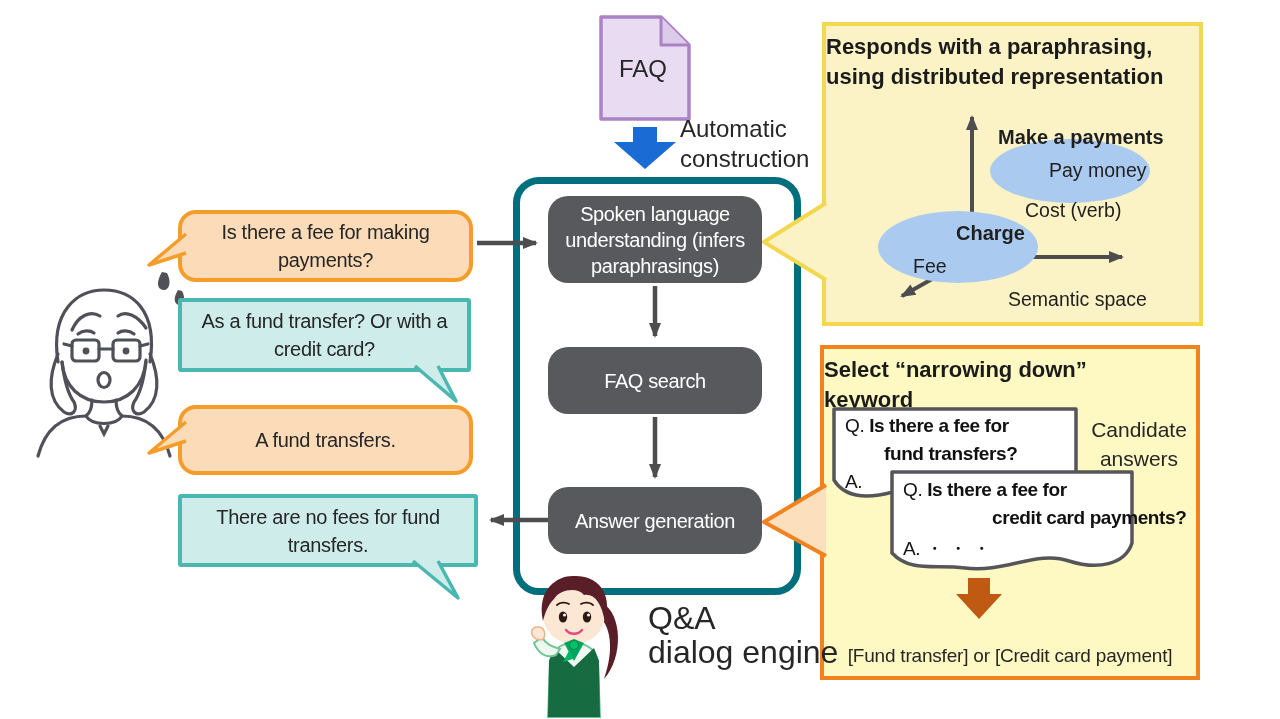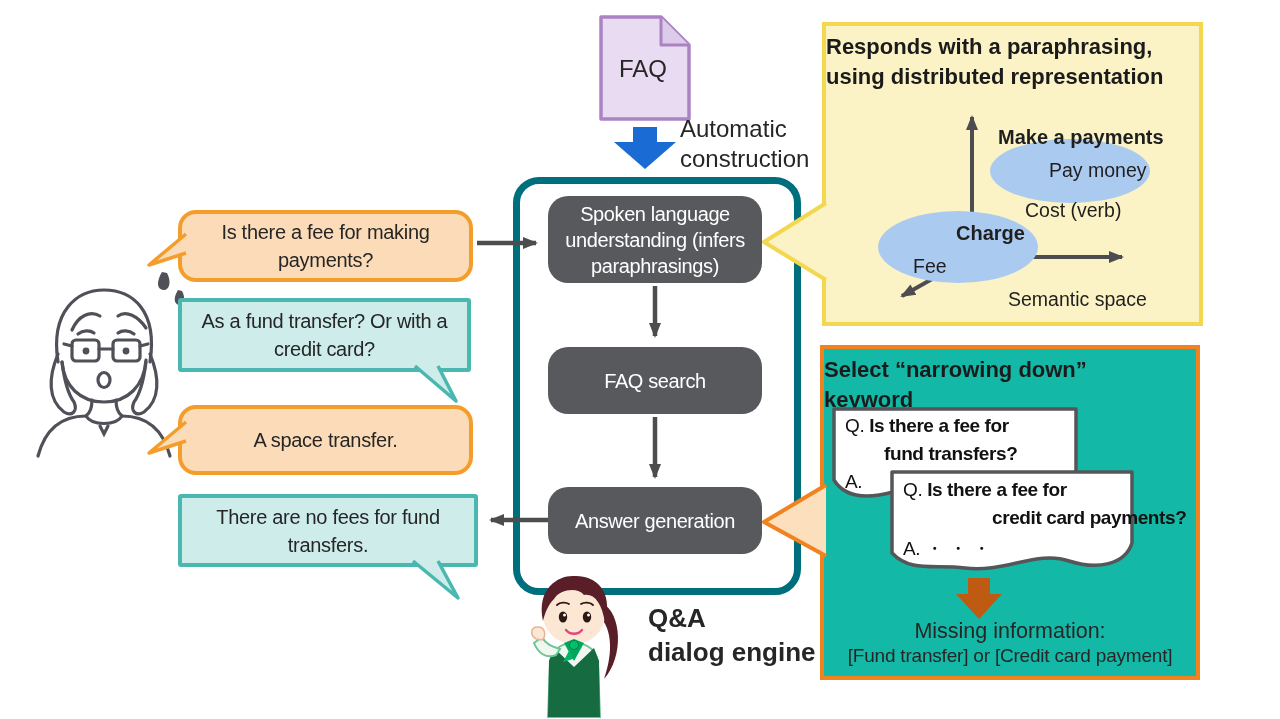--- a/index.html
+++ b/index.html
@@ -54,21 +54,21 @@
   .sem-label{z-index:3;font-size:19.5px;color:#1f1f1f;white-space:nowrap;}
   .sem-label.bold{font-weight:bold;font-size:20px;}
   #lbl-make-payment{left:998px;top:126px;}
   #lbl-pay-money{left:1049px;top:159px;}
   #lbl-cost-verb{left:1025px;top:199px;}
   #lbl-charge{left:956px;top:222px;}
   #lbl-fee{left:913px;top:255px;}
   #lbl-semantic-space{left:1008px;top:288px;}
 
   
-  #keyword-panel{left:820px;top:345px;width:380px;height:335px;background:#14b8a6;
+  #keyword-panel{left:820px;top:345px;width:380px;height:335px;background:#fef9c3;
     border:4px solid #f0831f;box-sizing:border-box;z-index:1;}
   #orange-tail{left:760px;top:482px;z-index:2;}
   #card1-svg{left:831px;top:406px;z-index:2;}
   #card2-svg{left:889px;top:469px;z-index:3;}
   .card-line{font-size:19px;color:#111;white-space:nowrap;z-index:4;letter-spacing:-0.4px;}
   .card-line b{font-weight:bold;}
   #card1-line1{left:845px;top:415px;}
   #card1-line2{left:884px;top:443px;font-weight:bold;}
   #card1-answer{left:845px;top:471px;}
   #card2-line1{left:903px;top:479px;}
@@ -76,21 +76,21 @@
   #card2-answer{left:903px;top:536px;}
   #candidate-label{left:1080px;top:415px;width:118px;text-align:center;font-size:21px;
     line-height:29px;z-index:2;}
   #narrow-arrow{left:954px;top:576px;z-index:2;}
   #missing1{left:822px;top:619px;width:376px;text-align:center;font-size:21.5px;z-index:2;}
   #missing2{left:816px;top:645px;width:388px;text-align:center;font-size:19px;
     letter-spacing:-0.2px;z-index:2;}
 
   
   #operator-svg{left:516px;top:569px;z-index:5;}
-  #qa-label{left:648px;top:601px;width:220px;font-size:26px;line-height:34px;z-index:2;font-weight:bold;}
+  #qa-label{left:648px;top:601px;width:220px;font-size:32px;line-height:34px;z-index:2;}
 </style>
 </head>
 <body>
 
 <div id="canvas">
 
   <svg id="faq-doc" class="abs" width="96" height="110" viewBox="0 0 96 110">
     <path d="M4,4 L64,4 L92,32 L92,106 L4,106 Z" fill="#e9dcf2" stroke="#ab82c4" stroke-width="3.5" stroke-linejoin="round"></path>
     <path d="M64,4 L64,32 L92,32" fill="#dccbe9" stroke="#ab82c4" stroke-width="3" stroke-linejoin="round"></path>
   </svg>
@@ -126,21 +126,21 @@
 
   <div id="bubble2" class="abs bubble teal">
     <span class="pre">As a fund transfer? Or with a
 credit card?</span>
   </div>
   <svg id="tail2" class="abs tail" width="56" height="40" viewBox="0 0 56 40">
     <path d="M5,2 L46,37 L28,2" fill="#cdecea" stroke="#4ab7b0" stroke-width="3.5" stroke-linejoin="round"></path>
   </svg>
 
   <div id="bubble3" class="abs bubble orange">
-    <span class="pre">A space transfer.</span>
+    <span class="pre">A fund transfers.</span>
   </div>
   <svg id="tail3" class="abs tail" width="42" height="44" viewBox="0 0 42 44">
     <path d="M40,3 L3,34 L40,22" fill="#fcdcb8" stroke="#f59d2b" stroke-width="3.5" stroke-linejoin="round"></path>
   </svg>
 
   <div id="bubble4" class="abs bubble teal">
     <span class="pre">There are no fees for fund
 transfers.</span>
   </div>
   <svg id="tail4" class="abs tail" width="58" height="42" viewBox="0 0 58 42">
@@ -235,25 +235,25 @@
   </div>
   <div id="card1-line2" class="abs card-line">fund transfers?</div>
   <div id="card1-answer" class="abs card-line">A.</div>
   <div id="card2-line1" class="abs card-line">
     <span>Q.</span>
     <b>Is there a fee for</b>
   </div>
   <div id="card2-line2" class="abs card-line">credit card payments?</div>
   <div id="card2-answer" class="abs card-line">A. ・ ・ ・</div>
 
+  <div id="candidate-label" class="abs">Candidate answers</div>
 
   <svg id="narrow-arrow" class="abs" width="50" height="45" viewBox="0 0 50 45">
     <polygon points="14,2 36,2 36,18 48,18 25,43 2,18 14,18" fill="#bf5a12"></polygon>
   </svg>
-  <div id="missing1" class="abs">Missing information:</div>
   <div id="missing2" class="abs">[Fund transfer] or [Credit card payment]</div>
 
   <svg id="operator-svg" class="abs" width="124" height="150" viewBox="0 0 124 150">
     <path d="M86,34 C106,44 108,88 88,110 C98,82 96,56 80,44 Z" fill="#5a1e28"></path>
     <ellipse cx="58" cy="46" rx="31" ry="29" fill="#fce7d5"></ellipse>
     <path d="M27,52 C20,18 44,6 58,7 C78,6 98,20 89,54 C86,34 78,24 68,26 C62,18 44,20 38,30 C32,36 29,44 27,52 Z" fill="#5a1e28"></path>
     <ellipse cx="47" cy="48" rx="4.2" ry="5.5" fill="#2c1a12"></ellipse>
     <ellipse cx="71" cy="48" rx="4.2" ry="5.5" fill="#2c1a12"></ellipse>
     <circle cx="48.5" cy="46" r="1.5" fill="#fff"></circle>
     <circle cx="72.5" cy="46" r="1.5" fill="#fff"></circle>

